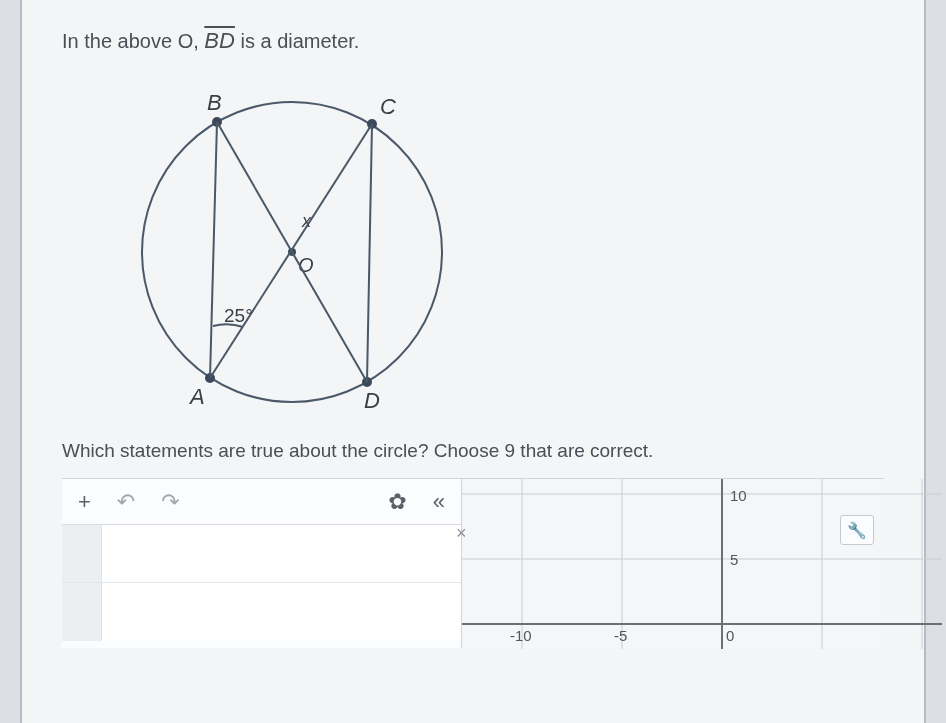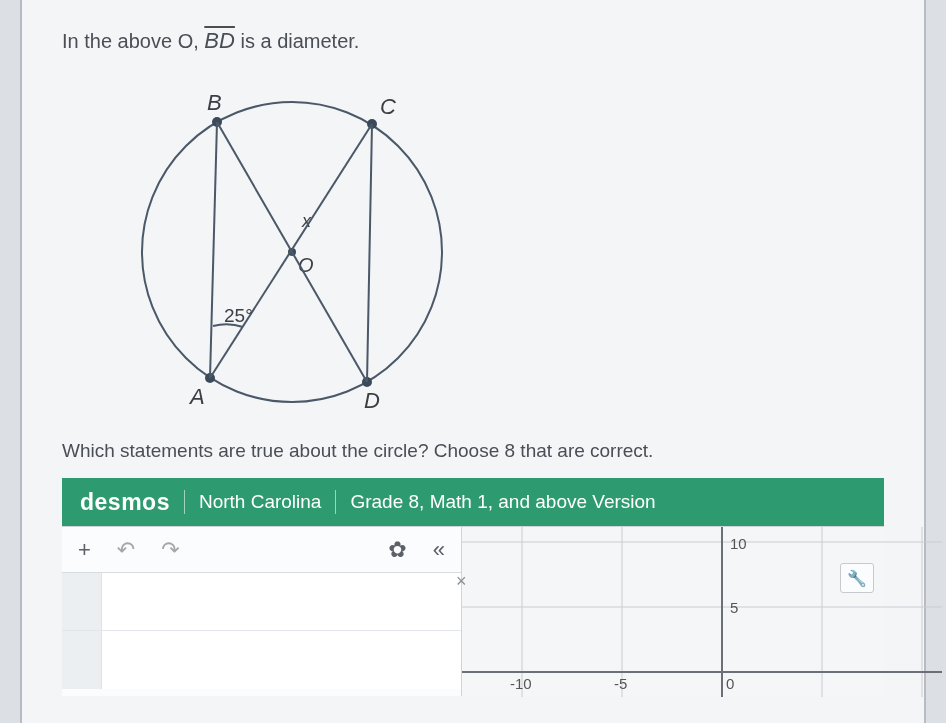--- a/index.html
+++ b/index.html
@@ -164,29 +164,22 @@
 
       <line x1="98" y1="316" x2="260" y2="62" stroke="#4a5868" stroke-width="2"></line>
 
       <line x1="260" y1="62" x2="255" y2="320" stroke="#4a5868" stroke-width="2"></line>
 
       <path d="M 101 264 A 52 52 0 0 1 131 265" fill="none" stroke="#4a5868" stroke-width="2"></path>
       <text x="112" y="260" font-size="19" fill="#3a3e45">25°</text>
     </svg>
   </div>
 
-  <div class="question-text">Which statements are true about the circle? Choose 8 that are correct.</div>
-
-  <div class="desmos-bar">
-    <span class="desmos-logo">desmos</span>
-    <span class="divider"></span>
-    <span>North Carolina</span>
-    <span class="divider"></span>
-    <span>Grade 8, Math 1, and above Version</span>
-  </div>
+  <div class="question-text">Which statements are true about the circle? Choose 9 that are correct.</div>
+
 
   <div class="desmos-work">
     <div class="expr-panel">
       <div class="expr-toolbar">
         <span class="tb-btn">+</span>
         <span class="tb-btn" style="opacity:.55">↶</span>
         <span class="tb-btn" style="opacity:.55">↷</span>
         <span class="tb-flex"></span>
         <span class="tb-btn">✿</span>
         <span class="tb-btn">«</span>

